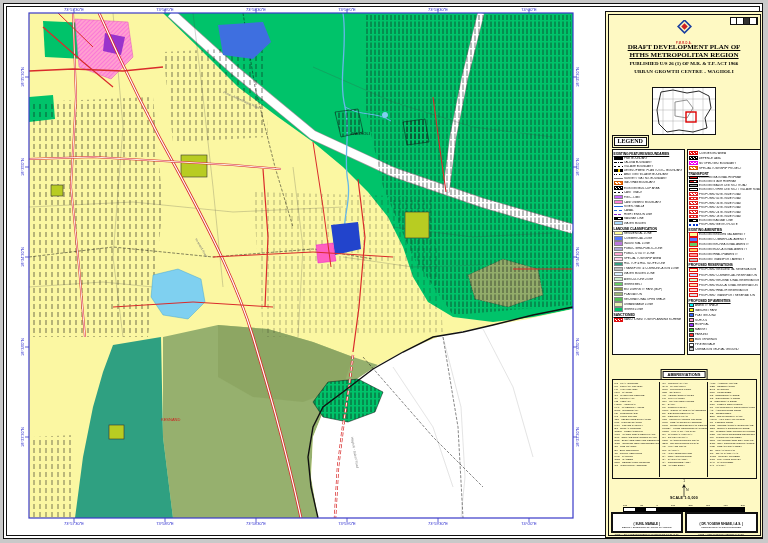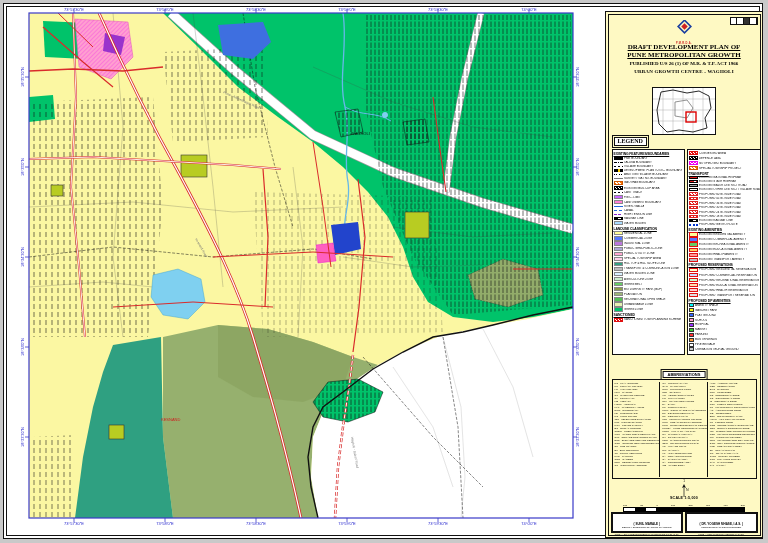--- a/index.html
+++ b/index.html
@@ -268,21 +268,21 @@
         <div class="logo">
           <svg width="20" height="18" viewBox="0 0 20 18">
             <rect x="6" y="2" width="9" height="9" transform="rotate(45 10.5 6.5)" fill="none" stroke="#1a3ea0" stroke-width="1.6"></rect>
             <rect x="8.2" y="4.2" width="4.6" height="4.6" transform="rotate(45 10.5 6.5)" fill="#cc2222"></rect>
           </svg>
           <div class="org-cap">P.M.R.D.A.</div>
         </div>
 
         <div class="titleblock">
           <div class="t1">DRAFT DEVELOPMENT PLAN OF</div>
-          <div class="t1">PUNE METROPOLITAN GROWTH</div>
+          <div class="t1">HTHS METROPOLITAN REGION</div>
           <div class="t2">PUBLISHED U/S 26 (1) OF M.R. &amp; T.P. ACT 1966</div>
           <div class="t3">URBAN GROWTH CENTRE - WAGHOLI</div>
         </div>
 
         <svg class="indexmap" width="62" height="46" viewBox="0 0 62 46">
           <rect x="0" y="0" width="62" height="46" fill="#fff"></rect>
           <g stroke="#999" stroke-width="0.4">
             <line x1="10" y1="0" x2="10" y2="46"></line>
               <line x1="20" y1="0" x2="20" y2="46"></line>
             <line x1="30" y1="0" x2="30" y2="46"></line>

